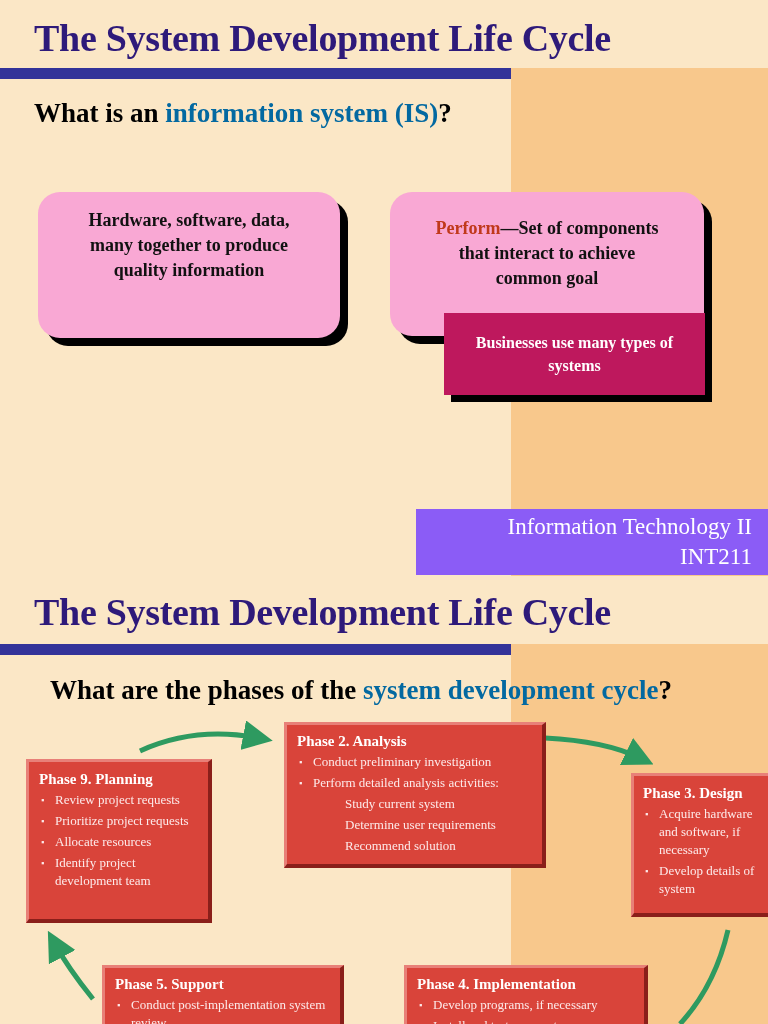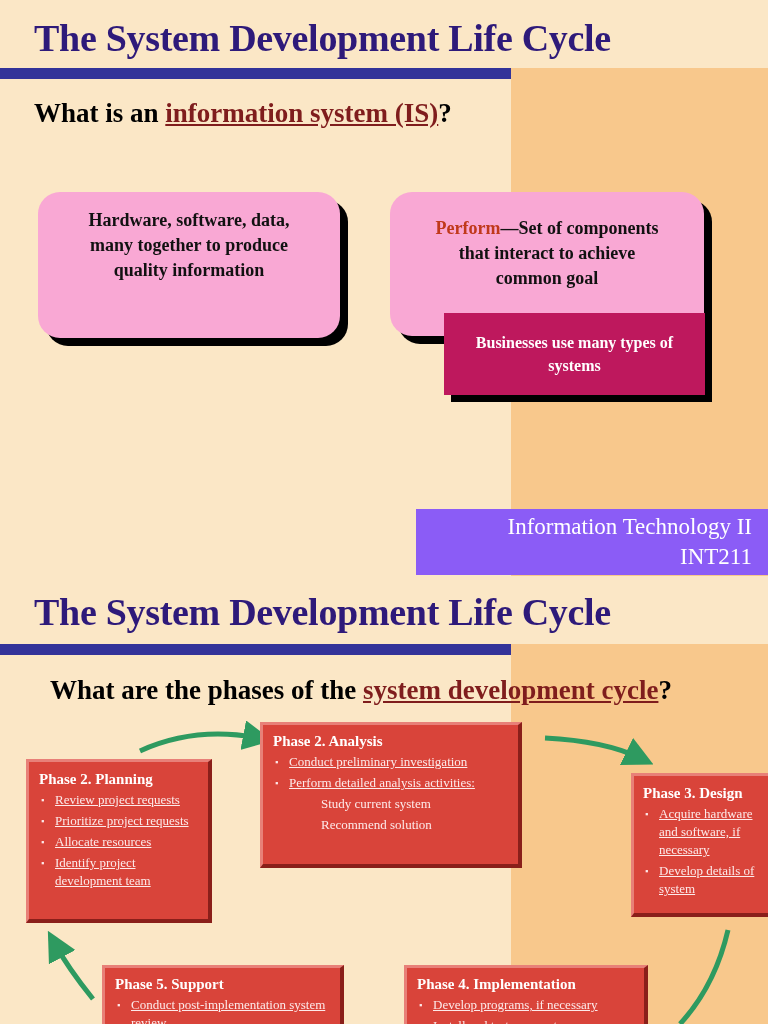--- a/index.html
+++ b/index.html
@@ -18,40 +18,40 @@
   .slide1 .title { top: 16px; }
   .slide2 .title { top: 14px; }
 
   .title-bar { position: absolute; left: 0; width: 511px; height: 11px; background: #333399; }
   .slide1 .title-bar { top: 68px; }
   .slide2 .title-bar { top: 68px; }
 
   .subtitle { position: absolute; left: 34px; font-weight: bold; font-size: 27px; color: #000; white-space: nowrap; }
   .slide1 .subtitle { top: 98px; }
   .slide2 .subtitle { top: 99px; margin-left: 16px; }
-  .hl { color: #7f1d1d; text-decoration: underline; }
+  .hl { color: #0369a1; }
 
   .orange-box { position: absolute; background: #f9a8d4; border-radius: 22px; box-shadow: 8px 8px 0 #000; font-weight: bold; font-size: 18px; color: #111; text-align: center; line-height: 25px; }
   .box-a { left: 38px; top: 192px; width: 302px; height: 146px; padding-top: 16px; }
   .box-b { left: 390px; top: 192px; width: 314px; height: 144px; padding-top: 24px; }
   .red-word { color: #c0391b; }
 
   .olive-box { position: absolute; left: 444px; top: 313px; width: 261px; height: 82px; background: #be185d; box-shadow: 7px 7px 0 #000; color: #fff; font-weight: bold; font-size: 16px; text-align: center; line-height: 23px; padding-top: 18px; }
 
   .course-box { position: absolute; left: 416px; top: 509px; width: 352px; height: 66px; background: #8b5cf6; color: #fff; font-size: 23px; text-align: right; padding-right: 16px; padding-top: 3px; line-height: 30px; }
 
   .phase { position: absolute; background: #d9443a; border-top: 3px solid #e88078; border-left: 3px solid #e88078; border-right: 4px solid #8a1f1a; border-bottom: 4px solid #8a1f1a; color: #fdeaea; font-size: 13px; line-height: 18px; }
   .phase-title { font-weight: bold; font-size: 15px; color: #fff; margin-bottom: 3px; }
-  .phase ul { list-style: none; text-decoration: underline; }
+  .phase ul { list-style: none; }
   .phase li { position: relative; padding-left: 16px; margin-bottom: 3px; }
   .phase li::before { content: "\25AA"; position: absolute; left: 2px; top: 0; font-size: 9px; }
   .phase .sub { padding-left: 48px; margin-bottom: 3px; }
 
   .p1 { left: 26px; top: 183px; width: 186px; height: 164px; padding: 8px 8px 0 10px; }
-  .p2 { left: 260px; top: 146px; width: 262px; height: 146px; padding: 7px 8px 0 10px; }
+  .p2 { left: 284px; top: 146px; width: 262px; height: 146px; padding: 7px 8px 0 10px; }
   .p3 { left: 631px; top: 197px; width: 146px; height: 144px; padding: 8px 6px 0 9px; }
   .p4 { left: 404px; top: 389px; width: 244px; height: 80px; padding: 7px 8px 0 10px; }
   .p5 { left: 102px; top: 389px; width: 242px; height: 80px; padding: 7px 8px 0 10px; }
 
   .arrows { position: absolute; left: 0; top: 0; width: 768px; height: 448px; pointer-events: none; }
 </style>
 </head>
 <body>
 
 <section class="slide slide1">
@@ -95,36 +95,37 @@
         <path d="M0,0 L6,3 L0,6 Z" fill="#2e9a60"></path>
       </marker>
     </defs>
     <path d="M140,175 Q195,150 258,162" stroke="#2e9a60" stroke-width="5" fill="none" marker-end="url(#ah)"></path>
     <path d="M545,162 Q605,165 640,182" stroke="#2e9a60" stroke-width="5" fill="none" marker-end="url(#ah)"></path>
     <path d="M728,354 Q715,410 680,448" stroke="#2e9a60" stroke-width="5" fill="none"></path>
     <path d="M93,423 Q68,392 55,368" stroke="#2e9a60" stroke-width="5" fill="none" marker-end="url(#ah)"></path>
   </svg>
 
   <div class="phase p1">
-    <div class="phase-title">Phase 2. Planning</div>
+    <div class="phase-title">Phase 9. Planning</div>
     <ul>
       <li>Review project requests</li>
       <li>Prioritize project requests</li>
       <li>Allocate resources</li>
       <li>Identify project development team</li>
     </ul>
   </div>
 
   <div class="phase p2">
     <div class="phase-title">Phase 2. Analysis</div>
     <ul>
       <li>Conduct preliminary investigation</li>
       <li>Perform detailed analysis activities:</li>
     </ul>
     <div class="sub">Study current system</div>
+    <div class="sub">Determine user requirements</div>
     <div class="sub">Recommend solution</div>
   </div>
 
   <div class="phase p3">
     <div class="phase-title">Phase 3. Design</div>
     <ul>
       <li>Acquire hardware and software, if necessary</li>
       <li>Develop details of system</li>
     </ul>
   </div>

